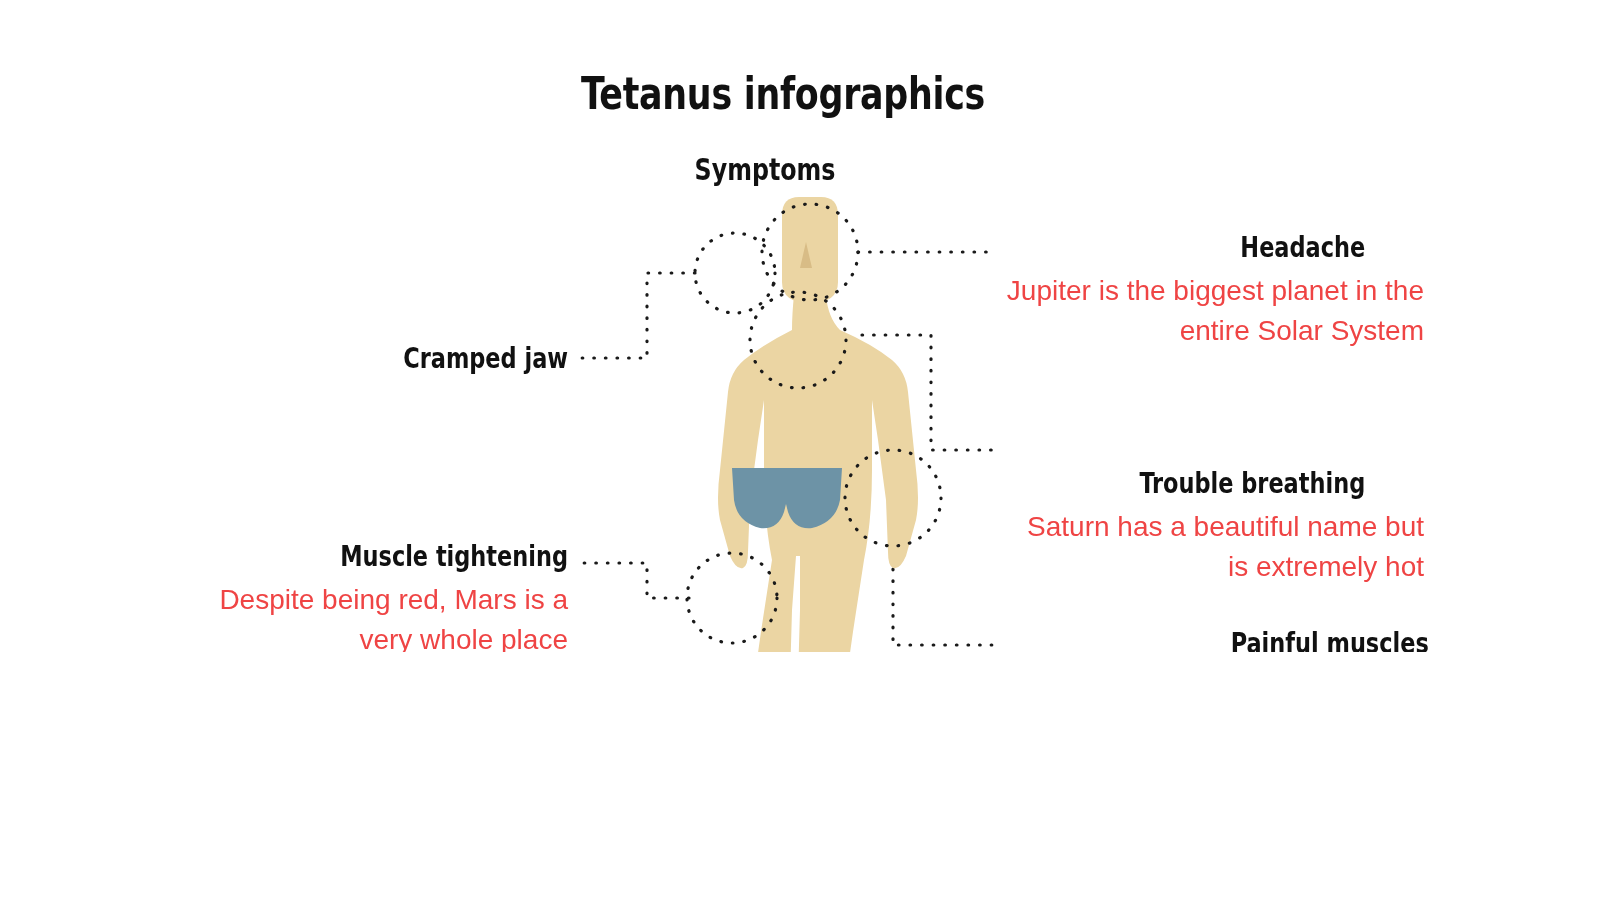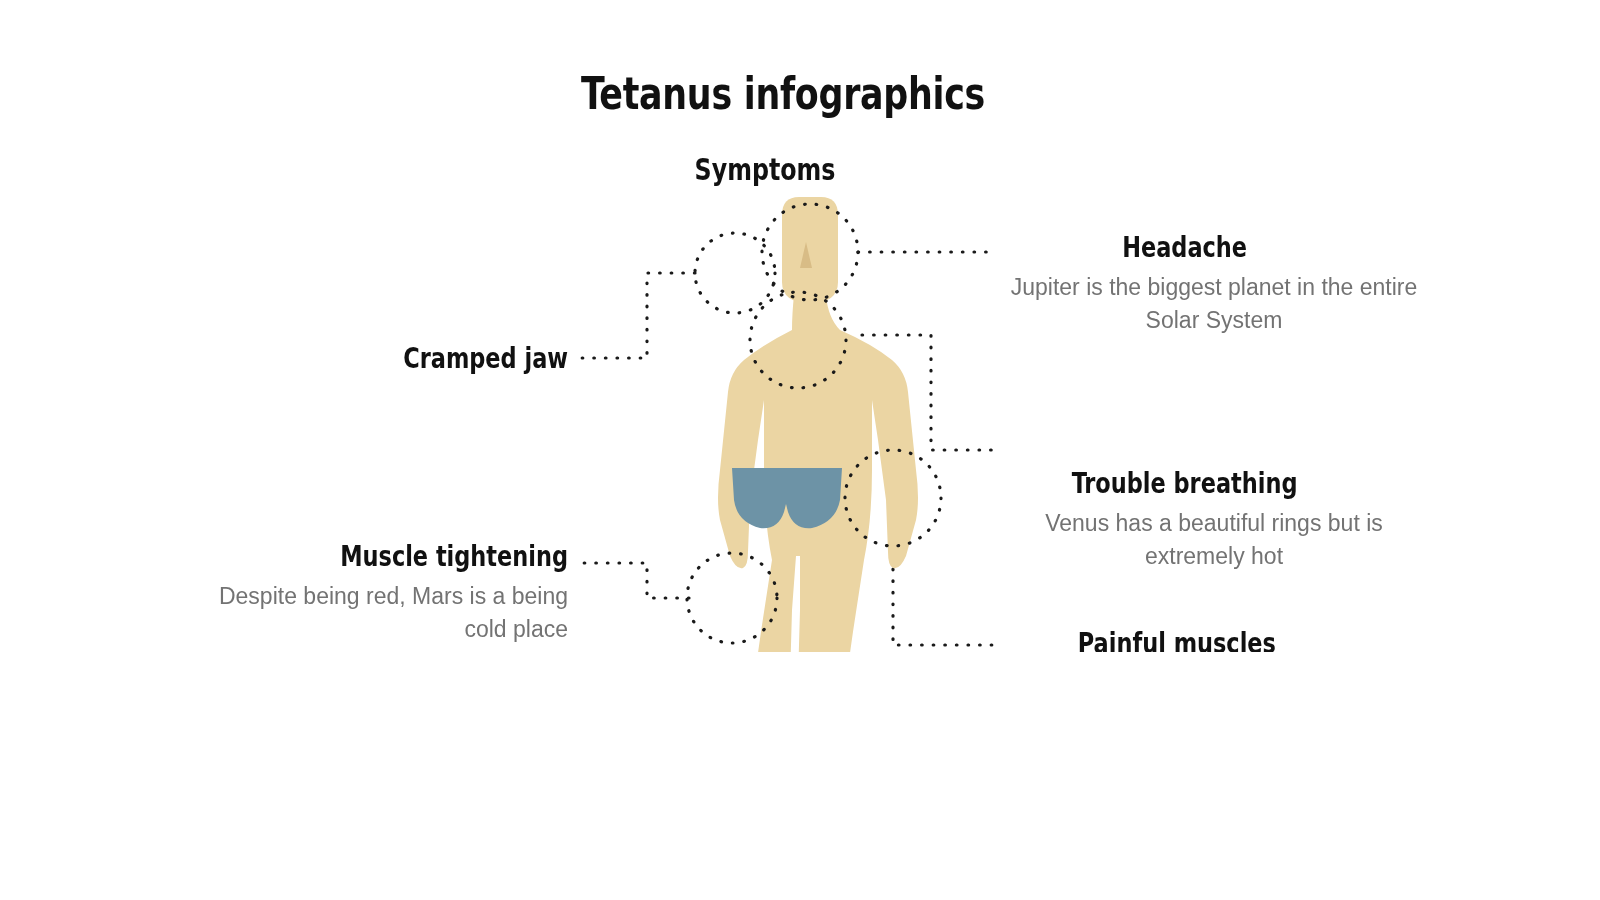--- a/index.html
+++ b/index.html
@@ -55,34 +55,34 @@
     font-weight: bold;
     font-size: 29px;
     color: #111111;
     line-height: 1.05;
     transform: scaleX(0.86);
     white-space: nowrap;
   }
   .callout .c-body {
     font-family: "Liberation Sans", sans-serif;
     font-weight: 400;
-    font-size: 23px;
+    font-size: 28px;
     line-height: 1.42;
-    color: #737373;
+    color: #ef4444;
     margin-top: 9px;
   }
   .callout.left { text-align: right; }
   .callout.left .c-title { transform-origin: 100% 50%; }
-  .callout.right { text-align: center; }
+  .callout.right { text-align: right; }
   .callout.right .c-title { transform-origin: 0% 50%; }
 
   
   #co-headache      { left: 1004px; top: 232px; width: 420px; }
   #co-breathing     { left: 1004px; top: 430px; width: 420px; margin-top: 38px; }
-  #co-painful       { left: 992px; top: 628px; width: 430px; }
+  #co-painful       { left: 1059px; top: 628px; width: 430px; }
   #co-jaw           { left: 140px;  top: 343px; width: 428px; }
   #co-muscle        { left: 180px;  top: 541px; width: 388px; }
 
   
   #figure {
     position: absolute;
     left: 0;
     top: 0;
     width: 1566px;
     height: 880px;
@@ -205,29 +205,29 @@
   <div class="title">Tetanus infographics</div>
   <div class="subtitle">Symptoms</div>
 
   <div class="callout right" id="co-headache">
     <div class="c-title">Headache</div>
     <div class="c-body">Jupiter is the biggest planet in the entire Solar System</div>
   </div>
 
   <div class="callout right" id="co-breathing">
     <div class="c-title">Trouble breathing</div>
-    <div class="c-body">Venus has a beautiful rings but is extremely hot</div>
+    <div class="c-body">Saturn has a beautiful name but is extremely hot</div>
   </div>
 
   <div class="callout right" id="co-painful">
     <div class="c-title">Painful muscles</div>
   </div>
 
   <div class="callout left" id="co-jaw">
     <div class="c-title">Cramped jaw</div>
   </div>
 
   <div class="callout left" id="co-muscle">
     <div class="c-title">Muscle tightening</div>
-    <div class="c-body">Despite being red, Mars is a being cold place</div>
+    <div class="c-body">Despite being red, Mars is a very whole place</div>
   </div>
 
 </div>
 
 </body></html>

